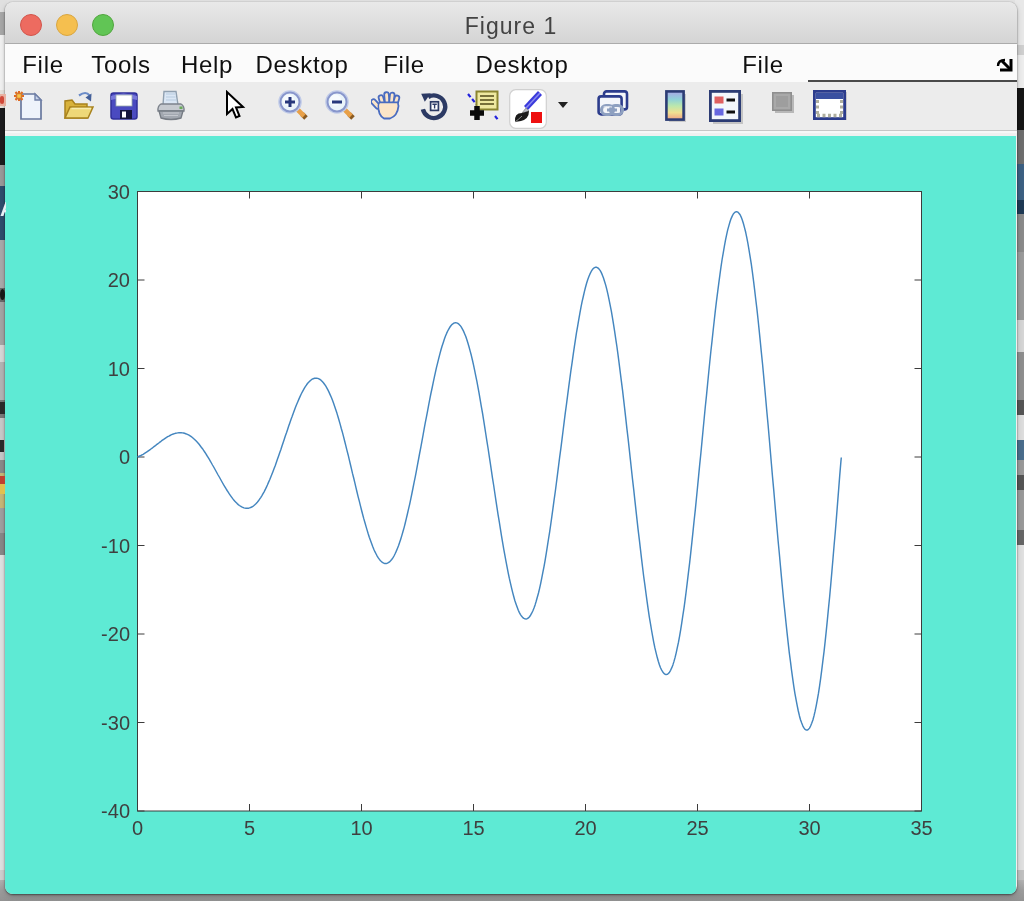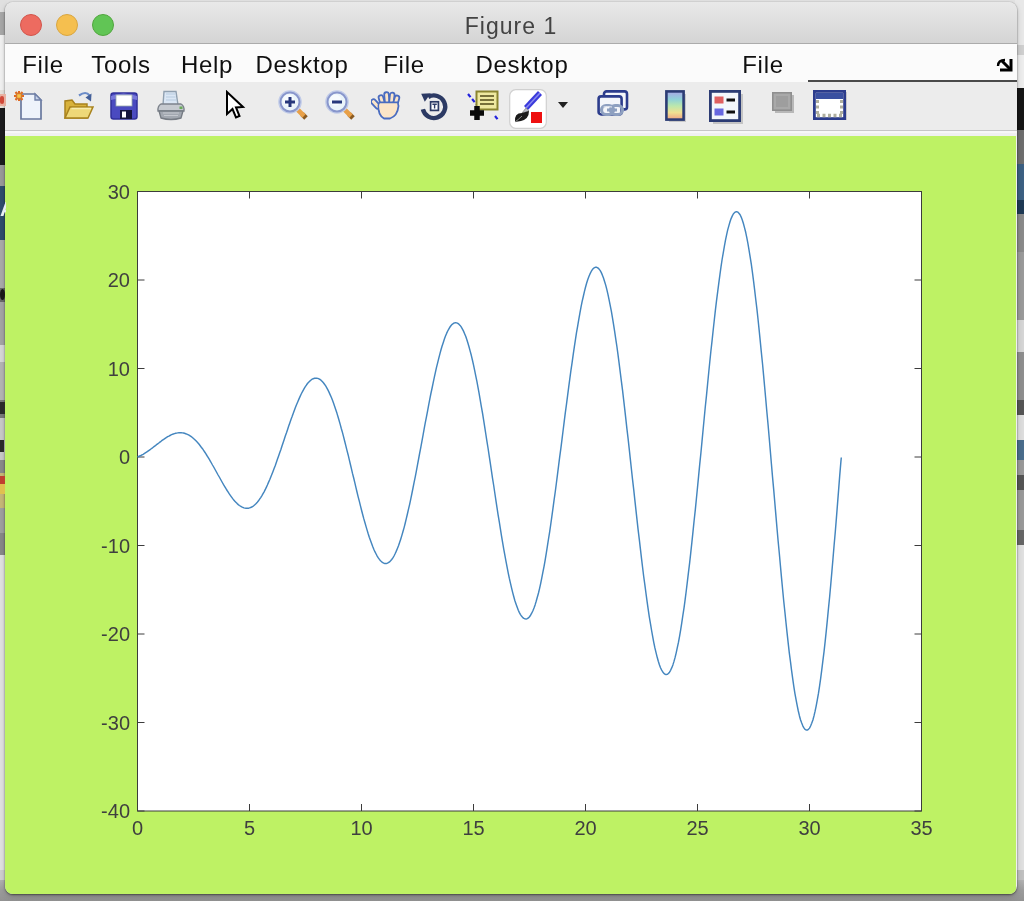--- a/index.html
+++ b/index.html
@@ -21,21 +21,21 @@
 #title{position:absolute;top:0;left:0;width:100%;height:41px;line-height:48px;text-align:center;
 font-size:23px;color:#434343;letter-spacing:1px;}
 #menubar{position:absolute;left:0;top:42px;width:100%;height:38px;background:#fbfbfb;}
 .mi{position:absolute;top:0;height:42px;line-height:42px;font-size:24px;color:#101010;transform:translateX(-50%);letter-spacing:0.7px;white-space:nowrap;}
 #menuline{position:absolute;left:803px;top:36px;width:212px;height:2px;background:#4a4a4a;}
 #dockarrow{position:absolute;left:991px;top:13px;}
 #toolbar{position:absolute;left:0;top:80px;width:100%;height:48px;background:#ececec;border-bottom:1px solid #c6c6c6;}
 #toolbar:after{content:"";position:absolute;left:0;bottom:-3px;width:100%;height:2px;background:#f7f7f7;}
 .tb{position:absolute;top:8px;}
 
-#canvas{position:absolute;left:0;top:134px;width:1011px;height:758px;background:#bef264;}
+#canvas{position:absolute;left:0;top:134px;width:1011px;height:758px;background:#5eead4;}
 </style>
 </head>
 <body>
 <div id="stage">
   <div class="abs" style="left:0;top:94px;width:6px;height:12px;background:#e8b0a0;z-index:3"></div>
     <div class="abs" style="left:0;top:96px;width:4px;height:8px;background:#d04838;border-radius:2px;z-index:4"></div>
     <div class="abs" style="left:0;top:198px;width:6px;height:22px;color:#e8eef4;font-size:20px;font-weight:bold;overflow:hidden;z-index:4;font-family:'Liberation Sans',sans-serif;">A</div>
     <div class="abs" style="left:0;top:289px;width:5px;height:11px;background:#181818;border-radius:50%;z-index:4"></div>
     <div class="abs" style="left:0;top:402px;width:5px;height:12px;background:#2a2a2a;z-index:4"></div>
     <div class="abs" style="left:0;top:440px;width:4px;height:12px;background:#2a2a2a;z-index:4"></div>

